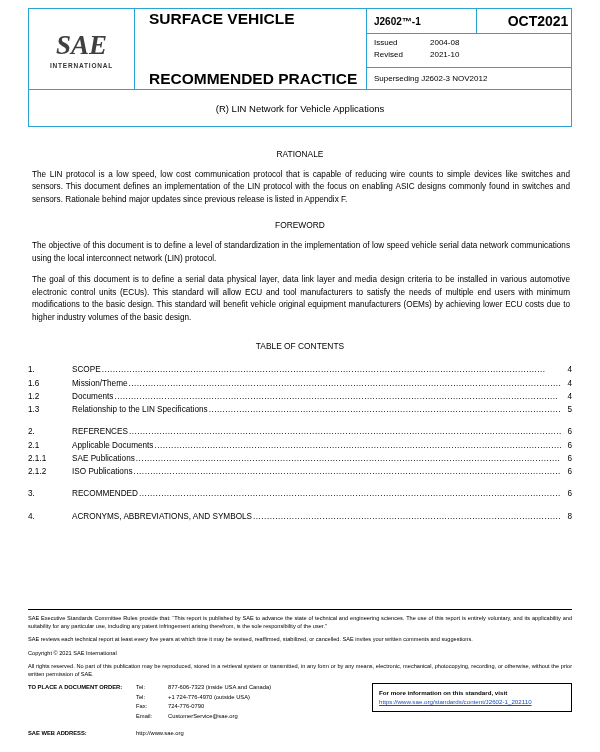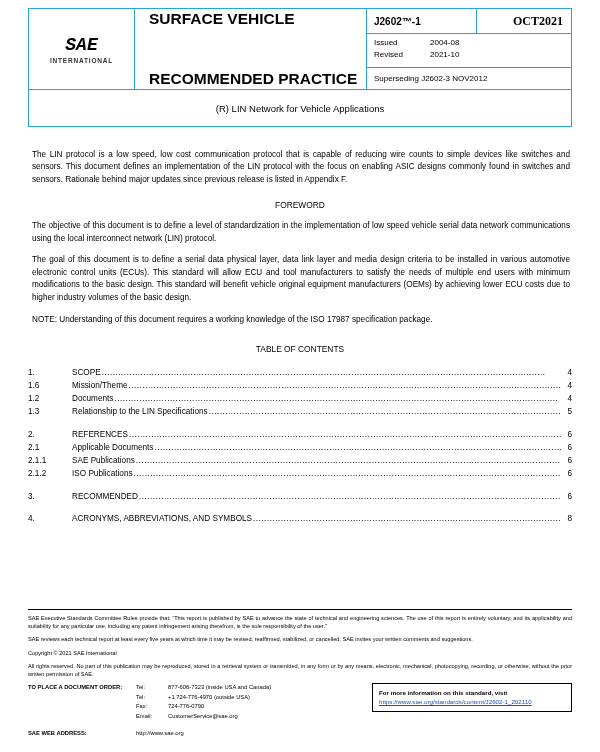--- a/index.html
+++ b/index.html
@@ -37,25 +37,25 @@
     width: 106px;
     border-right: 1px solid #29a3d4;
     box-sizing: border-box;
     display: flex;
     flex-direction: column;
     align-items: center;
     justify-content: center;
     padding-top: 2px;
   }
   .logo-sae {
-    font-family: Liberation Mono, monospace;
+    font-family: Liberation Serif, serif;
     font-weight: bold;
     font-style: italic;
-    font-size: 18px;
-    color: #000000;
+    font-size: 27px;
+    color: #404040;
     letter-spacing: 0px;
     line-height: 1;
   }
   .logo-intl {
     font-size: 6.5px;
     font-weight: bold;
     color: #333333;
     letter-spacing: 0.8px;
     margin-top: 3px;
   }
@@ -95,24 +95,23 @@
     border-right: 1px solid #29a3d4;
     box-sizing: border-box;
     font-size: 10px;
     font-weight: bold;
   }
   .hdr-date {
     width: 66px;
     display: flex;
     align-items: center;
     justify-content: center;
-    font-size: 12px;
-    font-weight: bold;
-    box-sizing: border-box;
-    font-family: Liberation Serif, serif;
+    font-size: 14px;
+    font-weight: bold;
+    box-sizing: border-box;
   }
   .hdr-r2 {
     height: 34px;
     border-bottom: 1px solid #29a3d4;
     box-sizing: border-box;
     padding: 3px 0 0 7px;
     font-size: 8px;
   }
   .rev-line {
     display: flex;
@@ -298,29 +297,29 @@
             <span class="rev-val">2021-10</span>
           </div>
         </div>
         <div class="hdr-r3">Superseding J2602-3 NOV2012</div>
       </div>
     </div>
 
     <div class="subtitle">(R) LIN Network for Vehicle Applications</div>
 
     <div class="body">
+      <div class="center-head">RATIONALE</div>
       <div class="para-indent-wrap">
         <p class="para">The LIN protocol is a low speed, low cost communication protocol that is capable of reducing wire counts to simple devices like switches and sensors. This document defines an implementation of the LIN protocol with the focus on enabling ASIC designs commonly found in switches and sensors. Rationale behind major updates since previous release is listed in Appendix F.</p>
       </div>
 
       <div class="center-head">FOREWORD</div>
       <div class="para-indent-wrap">
         <p class="para">The objective of this document is to define a level of standardization in the implementation of low speed vehicle serial data network communications using the local interconnect network (LIN) protocol.</p>
         <p class="para">The goal of this document is to define a serial data physical layer, data link layer and media design criteria to be installed in various automotive electronic control units (ECUs). This standard will allow ECU and tool manufacturers to satisfy the needs of multiple end users with minimum modifications to the basic design. This standard will benefit vehicle original equipment manufacturers (OEMs) by achieving lower ECU costs due to higher industry volumes of the basic design.</p>
-        <p class="note">NOTE:  Understanding of this document requires a working knowledge of the ISO 17987 specification package.</p>
       </div>
 
       <div class="toc-title">TABLE OF CONTENTS</div>
       <div class="toc" id="toc-container">
           <div class="toc-row">
             <span class="toc-num">1.</span>
             <span class="toc-label">SCOPE</span>
             <span class="toc-dots">................................................................................................................................................................</span>
             <span class="toc-page">4</span>
           </div>

